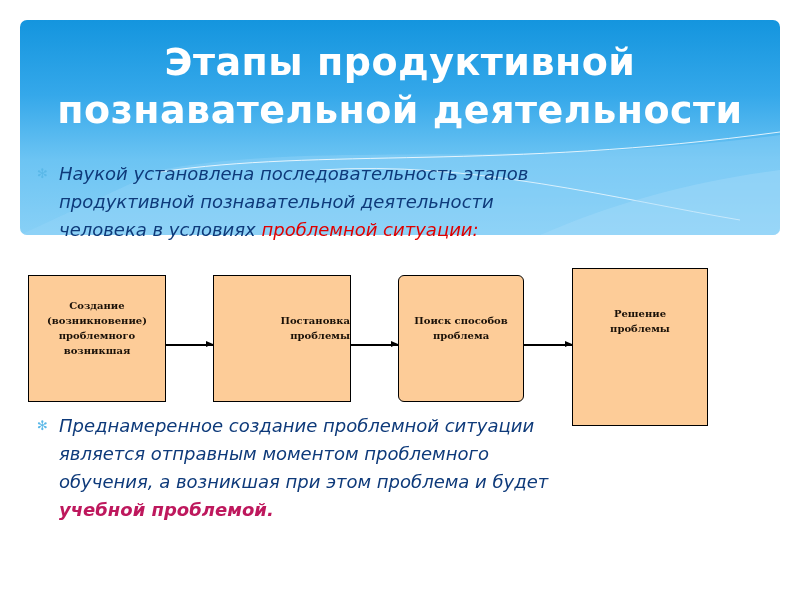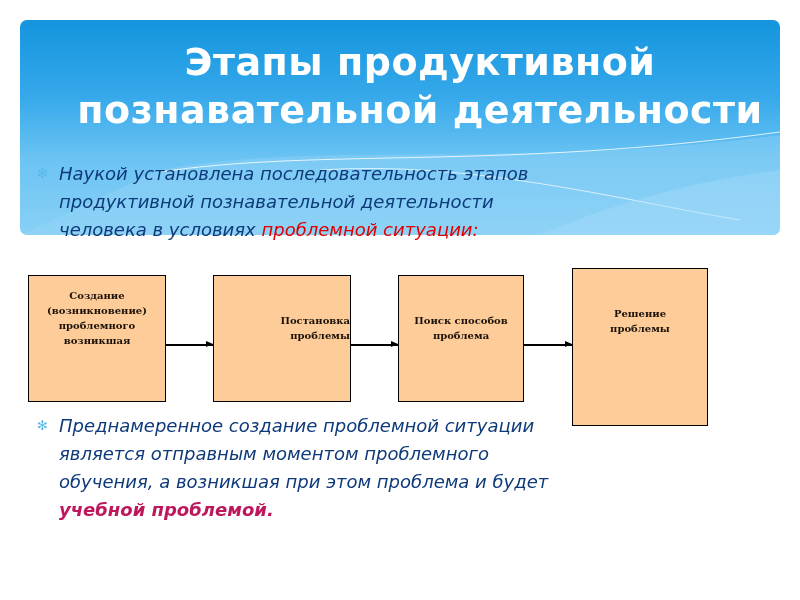--- a/index.html
+++ b/index.html
@@ -3,21 +3,21 @@
 <meta charset="utf-8">
 <style>
   html, body { margin:0; padding:0; }
   body { width:800px; height:600px; background:#ffffff; position:relative; overflow:hidden;
          font-family:"DejaVu Sans", sans-serif; }
   .banner { position:absolute; left:20px; top:20px; width:760px; height:215px; border-radius:7px;
             background:linear-gradient(180deg,#1495de 0%,#35a8ea 35%,#6cc4f3 65%,#88d0f6 100%);
             overflow:hidden; }
   .wave { position:absolute; left:0; top:0; width:760px; height:215px; }
   .title { position:absolute; left:20px; top:38px; width:760px; text-align:center; color:#ffffff;
-           font-weight:bold; font-size:38px; line-height:48px; letter-spacing:0.5px;padding-left:20px; }
+           font-weight:bold; font-size:38px; line-height:48px; letter-spacing:0.5px; }
   .bullet { position:absolute; left:37px; color:#5ab8e8; font-size:13px; }
   .para { position:absolute; left:59px; color:#0e3a7a; font-size:18px; line-height:28px;font-style:italic; }
   .red { color:#e00000; }
   .redbold { color:#be185d; font-weight:bold; }
   .box { position:absolute; background:#fdcc98; border:1.5px solid #000; box-sizing:border-box;
          font-family:"DejaVu Serif", serif; font-weight:bold; font-size:10px; line-height:15px;
          color:#1a1108; text-align:center; }
   .box span { display:block; }
   .arrow { position:absolute; height:1.5px; background:#000; }
   .arrow::after { content:""; position:absolute; right:0; top:-3px; border-left:7px solid #000;
@@ -40,35 +40,35 @@
   <div>познавательной деятельности</div>
 </div>
 
 <div class="bullet" style="top:166px;">✻</div>
 <div class="para" style="top:160px;">
   <div>Наукой установлена последовательность этапов</div>
   <div>продуктивной познавательной деятельности</div>
   <div><span>человека в условиях </span><span class="red">проблемной ситуации:</span></div>
 </div>
 
-<div class="box" style="left:28px; top:275px; width:138px; height:127px; padding-top:12px;">
+<div class="box" style="left:28px; top:275px; width:138px; height:127px; padding-top:22px;">
   <span>Создание</span>
   <span>(возникновение)</span>
   <span>проблемного</span>
   <span>возникшая</span>
 </div>
 <div class="arrow" style="left:166px; top:344px; width:47px;"></div>
 
 <div class="box" style="left:213px; top:275px; width:138px; height:127px; padding-top:37px;text-align:right;">
   <span>Постановка</span>
   <span>проблемы</span>
 </div>
 <div class="arrow" style="left:351px; top:344px; width:47px;"></div>
 
-<div class="box" style="left:398px; top:275px; width:126px; height:127px; padding-top:37px;">
+<div class="box" style="left:398px; top:275px; width:126px; height:127px; padding-top:37px;border-radius:6px;">
   <span>Поиск способов</span>
   <span>проблема</span>
 </div>
 <div class="arrow" style="left:524px; top:344px; width:48px;"></div>
 
 <div class="box" style="left:572px; top:268px; width:136px; height:158px; padding-top:37px;">
   <span>Решение</span>
   <span>проблемы</span>
 </div>
 

